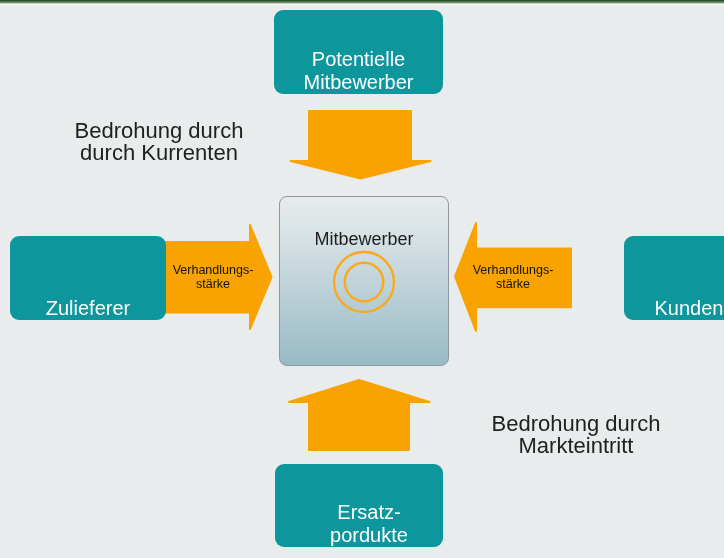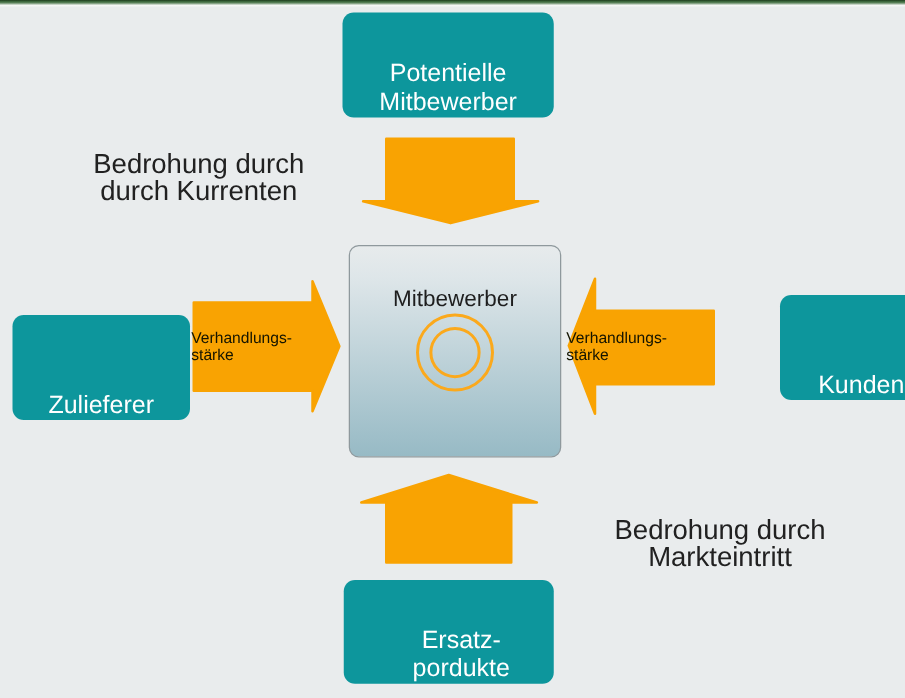--- a/index.html
+++ b/index.html
@@ -30,21 +30,21 @@
     line-height: 23px;
     text-align: center;
     display: flex;
     flex-direction: column;
     justify-content: flex-end;
     align-items: center;
     padding-top: 6px;
     box-sizing: border-box;
   }
   .box-top    { left: 274px; top: 10px;  width: 169px; height: 84px; }
-  .box-left   { left: 10px;  top: 252px; width: 142px; height: 84px; }
+  .box-left   { left: 10px;  top: 236px; width: 156px; height: 84px; }
   .box-right  { left: 592px; top: 236px; width: 130px; height: 84px; margin-left: 32px; }
   .box-bottom { left: 275px; top: 464px; width: 168px; height: 83px; padding-left: 20px; }
 
   .center-box {
     position: absolute;
     left: 279px; top: 196px;
     width: 170px; height: 170px;
     border: 1px solid #8f999d;
     border-radius: 8px;
     background: linear-gradient(to bottom, #e7ebec 0%, #dee6e9 15%, #97bac5 100%);
@@ -72,20 +72,21 @@
     text-align: center;
   }
   .note-top-left { left: 39px; top: 120px; width: 240px; }
   .note-bottom-right { left: 466px; top: 413px; width: 220px; }
 
   .arrow-label {
     position: absolute;
     color: #141400;
     font-size: 12.5px;
     line-height: 13.5px;
+    text-align: center;
     font-weight: normal;
   }
   .arrow-label-left  { left: 153px; top: 264px; width: 120px; }
   .arrow-label-right { left: 453px; top: 264px; width: 120px; }
 </style>
 </head>
 <body>
 
 <div class="stage">
 

